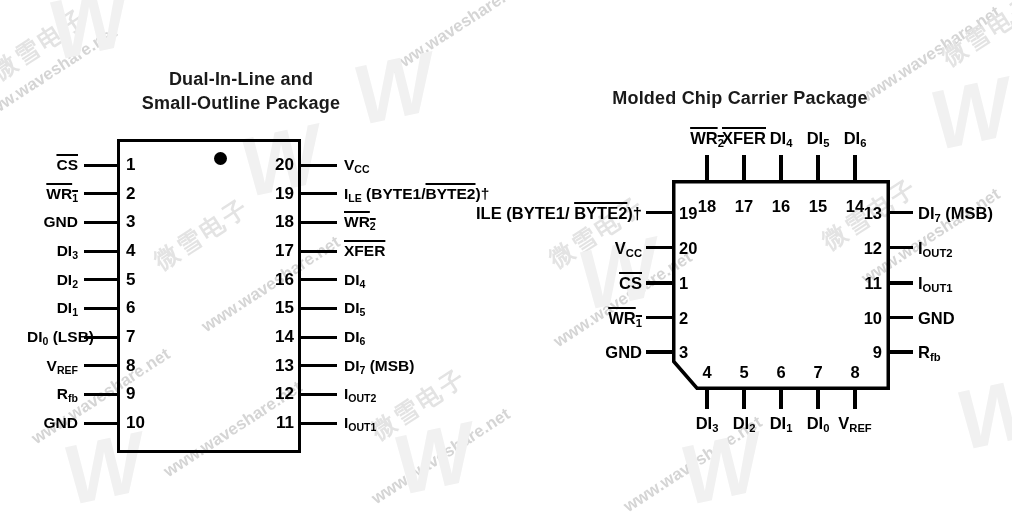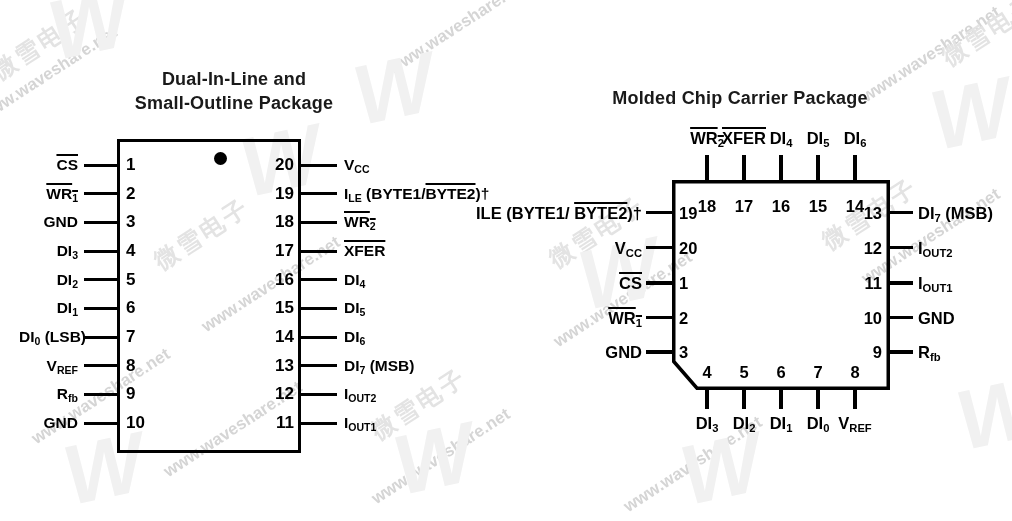--- a/index.html
+++ b/index.html
@@ -70,21 +70,21 @@
     <div class="wm wm-logo" style="left: 922px; top: 75px; color: rgb(241, 241, 241); transform: rotate(-12deg);">W</div>
     <div class="wm wm-logo" style="left: 672px; top: 430px; color: rgb(241, 241, 241); transform: rotate(-12deg);">W</div>
     <div class="wm wm-logo" style="left: 55px; top: 430px; color: rgb(241, 241, 241); transform: rotate(-12deg);">W</div>
     <div class="wm wm-logo" style="left: 948px; top: 375px; color: rgb(241, 241, 241); transform: rotate(-12deg);">W</div>
     <div class="wm wm-logo" style="left: 232px; top: 122px; color: rgb(241, 241, 241); transform: rotate(-12deg);">W</div>
   </div>
 
 <div id="diagram-layer">
 
   <div>
-    <div class="fig-title" style="left:59px;top:67px;width:350px;">
+    <div class="fig-title" style="left:66px;top:67px;width:350px;">
       <div>Dual-In-Line and</div>
       <div>Small-Outline Package</div>
     </div>
 
     <div class="pkg-box" style="left:117px;top:139px;width:184px;height:314px;"></div>
     <div class="pin1-dot" style="left:214px;top:152px;"></div>
 
     <div id="dip-pins">
         <div class="pin-line" style="left: 84px; top: 163.5px; width: 36px; height: 3px;"></div>
         <div class="pin-num" style="left: 126px; top: 155px; width: 40px;">1</div>
@@ -99,21 +99,21 @@
         <div class="pin-num" style="left: 126px; top: 241.01px; width: 40px;">4</div>
         <div class="pin-label ta-r" style="left: 0px; top: 241.01px; width: 78px;"><span>DI<span class="sb">3</span></span></div>
         <div class="pin-line" style="left: 84px; top: 278.18px; width: 36px; height: 3px;"></div>
         <div class="pin-num" style="left: 126px; top: 269.68px; width: 40px;">5</div>
         <div class="pin-label ta-r" style="left: 0px; top: 269.68px; width: 78px;"><span>DI<span class="sb">2</span></span></div>
         <div class="pin-line" style="left: 84px; top: 306.85px; width: 36px; height: 3px;"></div>
         <div class="pin-num" style="left: 126px; top: 298.35px; width: 40px;">6</div>
         <div class="pin-label ta-r" style="left: 0px; top: 298.35px; width: 78px;"><span>DI<span class="sb">1</span></span></div>
         <div class="pin-line" style="left: 84px; top: 335.52px; width: 36px; height: 3px;"></div>
         <div class="pin-num" style="left: 126px; top: 327.02px; width: 40px;">7</div>
-        <div class="pin-label ta-r" style="left: 8px; top: 327.02px; width: 78px;"><span>DI<span class="sb">0</span> (LSB)</span></div>
+        <div class="pin-label ta-r" style="left: 16px; top: 327.02px; width: 78px;"><span>DI<span class="sb">0</span> (LSB)</span></div>
         <div class="pin-line" style="left: 84px; top: 364.19px; width: 36px; height: 3px;"></div>
         <div class="pin-num" style="left: 126px; top: 355.69px; width: 40px;">8</div>
         <div class="pin-label ta-r" style="left: 0px; top: 355.69px; width: 78px;"><span>V<span class="sb">REF</span></span></div>
         <div class="pin-line" style="left: 84px; top: 392.86px; width: 36px; height: 3px;"></div>
         <div class="pin-num" style="left: 126px; top: 384.36px; width: 40px;">9</div>
         <div class="pin-label ta-r" style="left: 0px; top: 384.36px; width: 78px;"><span>R<span class="sb">fb</span></span></div>
         <div class="pin-line" style="left: 84px; top: 421.53px; width: 36px; height: 3px;"></div>
         <div class="pin-num" style="left: 126px; top: 413.03px; width: 40px;">10</div>
         <div class="pin-label ta-r" style="left: 0px; top: 413.03px; width: 78px;"><span>GND</span></div>
         <div class="pin-line" style="left: 301px; top: 163.5px; width: 36px; height: 3px;"></div>

